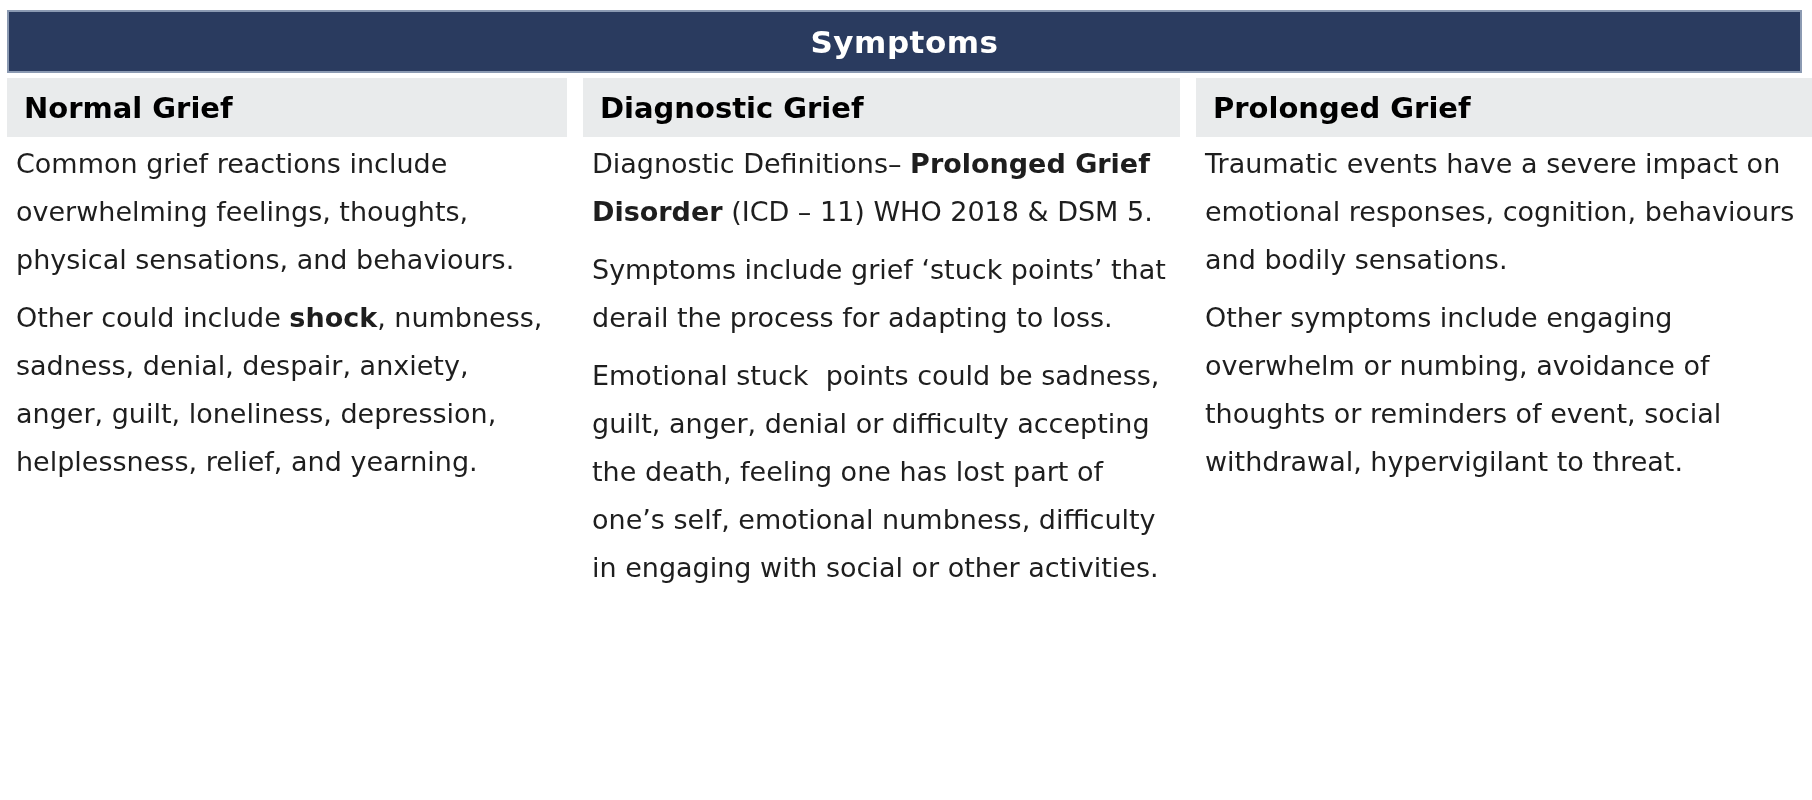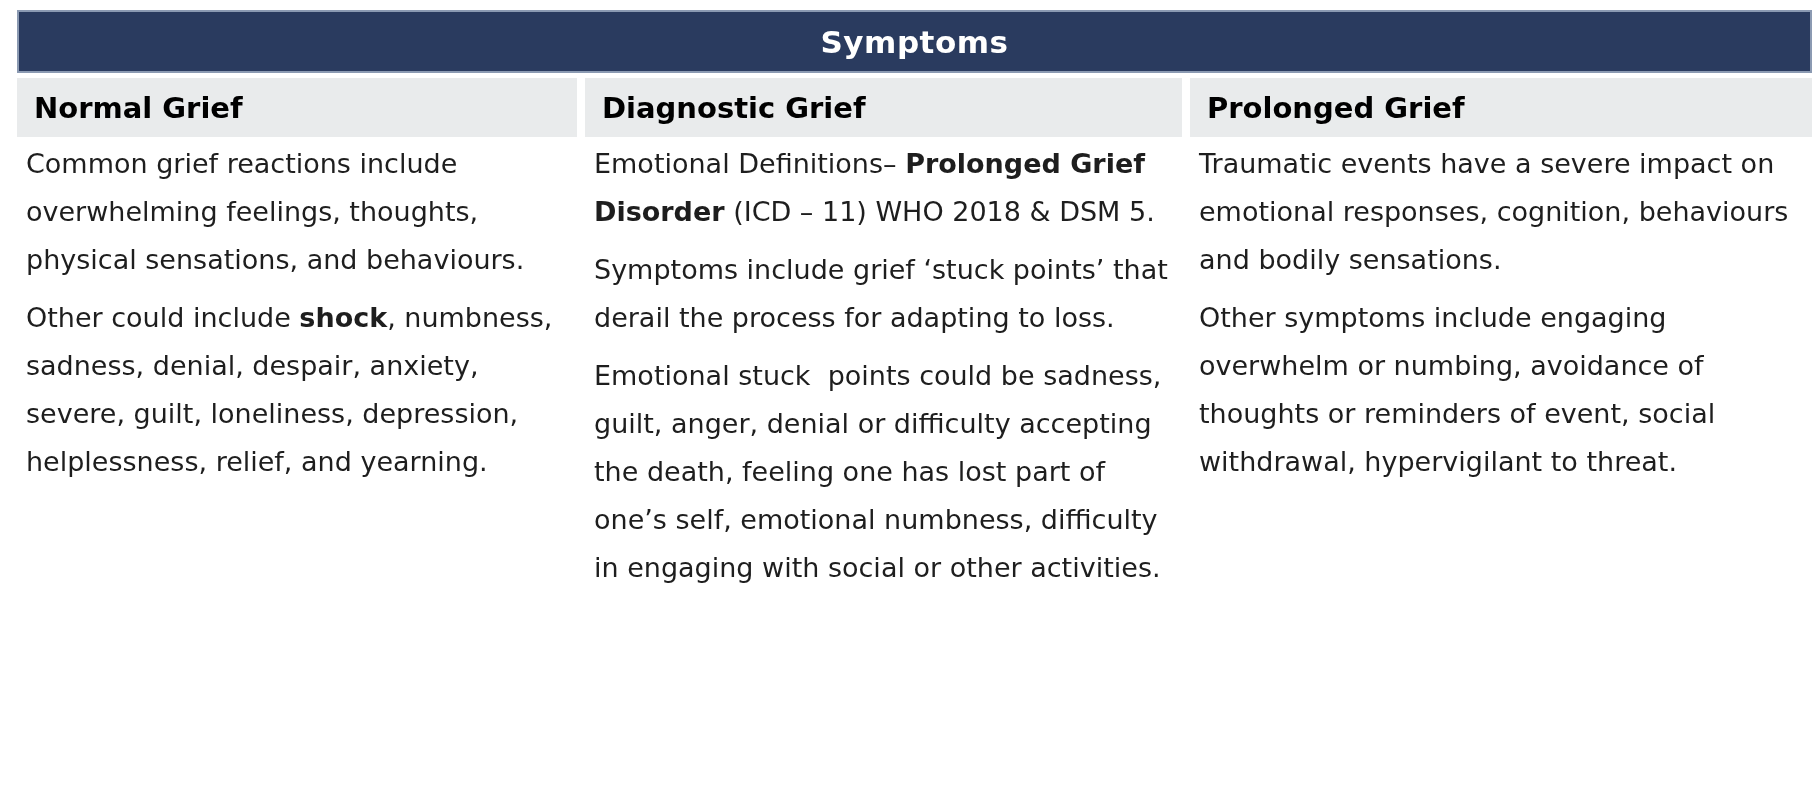--- a/index.html
+++ b/index.html
@@ -7,36 +7,36 @@
     --title-bar-border:#8b9ab2;
     --title-text:#ffffff;
     --header-row-bg:#e9ebec;
     --header-text:#000000;
     --body-text:#1e1e1e;
     --page-bg:#ffffff;
   }
   *{margin:0;padding:0;box-sizing:border-box;}
   html,body{width:1812px;height:800px;background:var(--page-bg);overflow:hidden;}
   body{font-family:"DejaVu Sans","Liberation Sans",sans-serif;color:var(--body-text);}
-  .page{position:absolute;left:17px;top:10px;width:1795px;}
+  .page{position:absolute;left:7px;top:10px;width:1795px;}
   .title-bar{
     height:63px;
     background:var(--title-bar-bg);
     border:2px solid var(--title-bar-border);
     display:flex;align-items:center;justify-content:center;
   }
   .title-bar span{
     color:var(--title-text);
     font-size:31px;font-weight:bold;
     letter-spacing:0.5px;
   }
   .grid{
     display:grid;
     grid-template-columns:560px 597px 631px;
-    column-gap:8px;
+    column-gap:16px;
   }
   .header-row{margin-top:5px;}
   .header-cell{
     background:var(--header-row-bg);
     height:59px;
     display:flex;align-items:center;
     padding-left:17px;
     font-size:29px;font-weight:bold;color:var(--header-text);
   }
   .body-row{margin-top:0;}
@@ -63,24 +63,24 @@
 
   <div class="grid header-row">
     <div class="header-cell">Normal Grief</div>
     <div class="header-cell">Diagnostic Grief</div>
     <div class="header-cell">Prolonged Grief</div>
   </div>
 
   <div class="grid body-row">
     <div class="body-cell">
         <p><span>Common grief reactions include overwhelming feelings, thoughts, physical sensations, and behaviours.</span></p>
-        <p><span>Other could include </span><b>shock</b><span>, numbness, sadness, denial, despair, anxiety, severe, guilt, loneliness, depression, helplessness, relief, and yearning.</span></p>
+        <p><span>Other could include </span><b>shock</b><span>, numbness, sadness, denial, despair, anxiety, anger, guilt, loneliness, depression, helplessness, relief, and yearning.</span></p>
       </div>
     <div class="body-cell">
-        <p><span>Emotional Definitions– </span><b>Prolonged Grief Disorder</b><span> (ICD – 11) WHO 2018 &amp; DSM 5.</span></p>
+        <p><span>Diagnostic Definitions– </span><b>Prolonged Grief Disorder</b><span> (ICD – 11) WHO 2018 &amp; DSM 5.</span></p>
         <p><span>Symptoms include grief ‘stuck points’ that derail the process for adapting to loss.</span></p>
         <p><span>Emotional stuck  points could be sadness, guilt, anger, denial or difficulty accepting the death, feeling one has lost part of one’s self, emotional numbness, difficulty in engaging with social or other activities.</span></p>
       </div>
     <div class="body-cell">
         <p><span>Traumatic events have a severe impact on emotional responses, cognition, behaviours and bodily sensations.</span></p>
         <p><span>Other symptoms include engaging overwhelm or numbing, avoidance of thoughts or reminders of event, social withdrawal, hypervigilant to threat.</span></p>
       </div>
   </div>
 
 </div>

